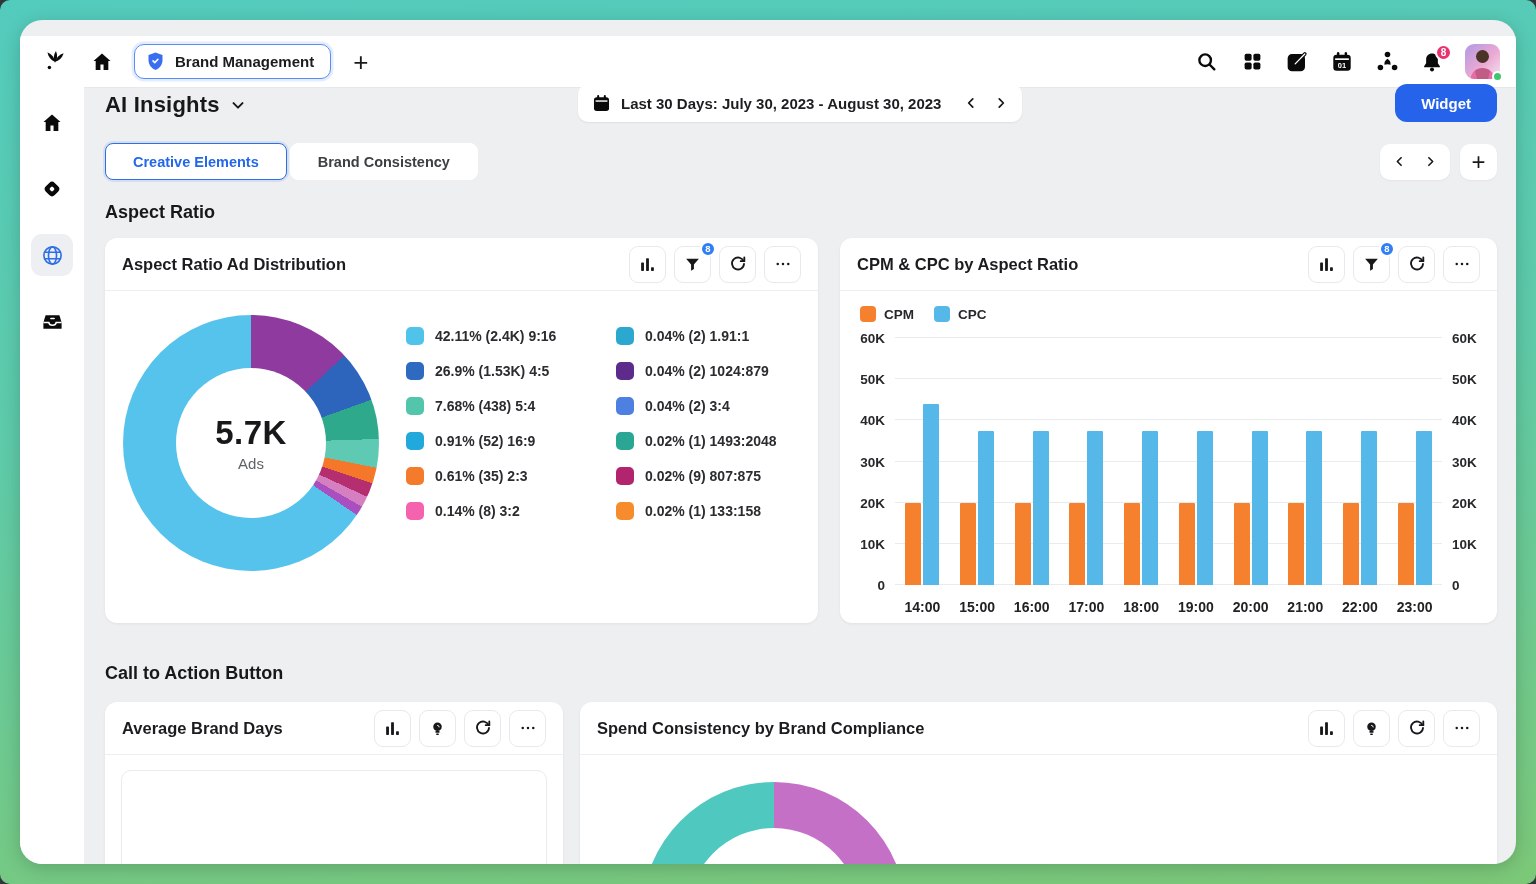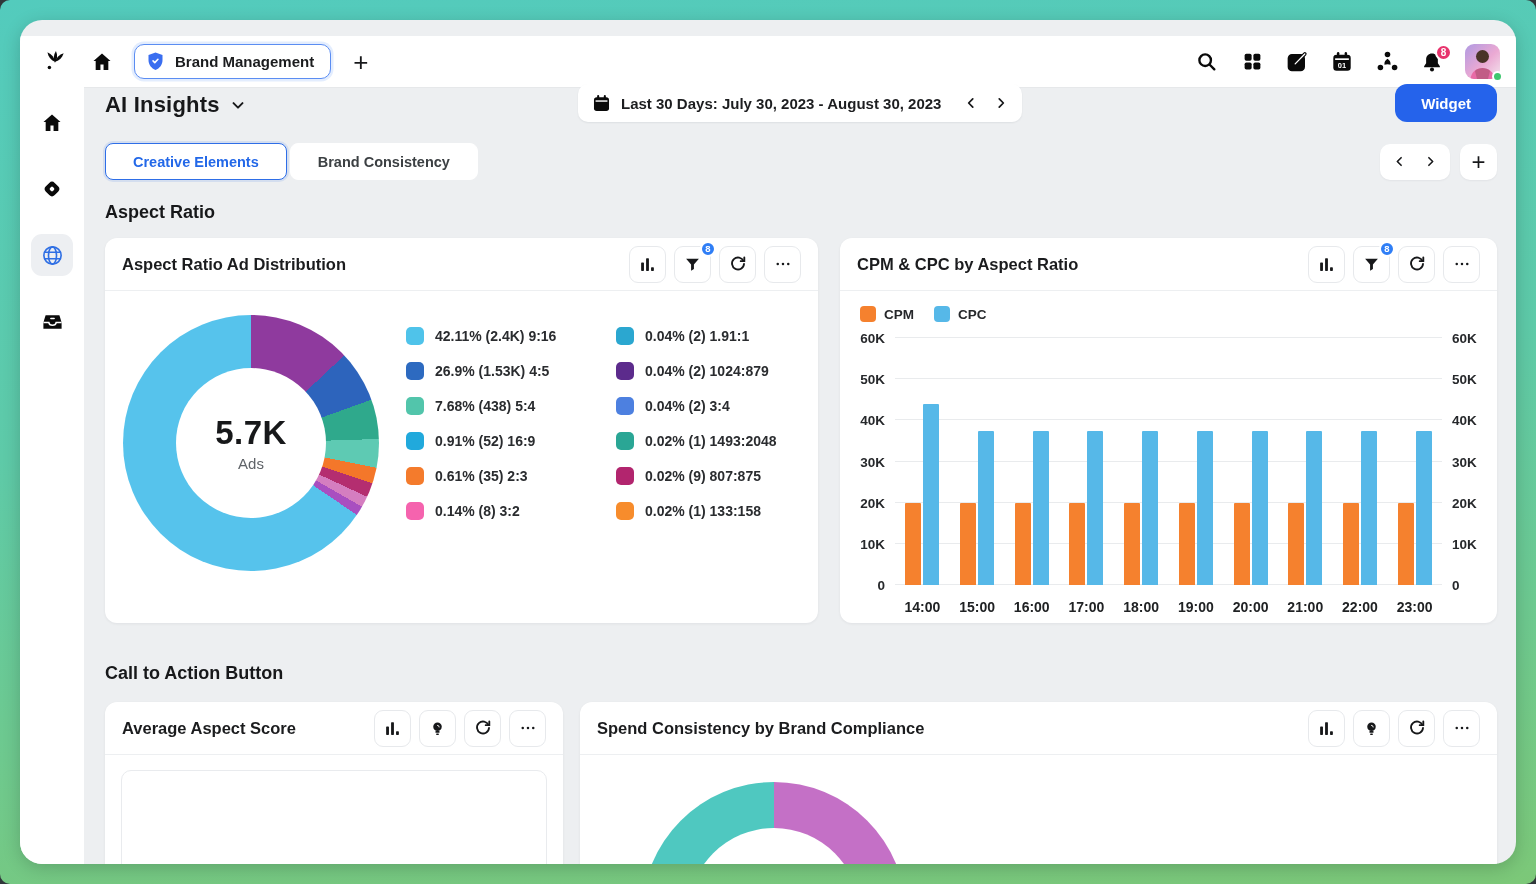--- a/index.html
+++ b/index.html
@@ -528,21 +528,21 @@
         </div>
       </div>
     </div>
 
     <div class="section-title" style="margin-top:40px">Call to Action Button</div>
 
     <div class="bottom-row">
 
       <div class="card card-score">
         <div class="card-head">
-          <h2>Average Aspect Score</h2>
+          <h2>Average Brand Days</h2>
           <div class="card-actions">
             <div class="icon-btn">
               <svg width="17" height="17" viewBox="0 0 24 24" fill="#17181a">
                   <rect x="3" y="9" width="4" height="12" rx="1"></rect>
                   <rect x="10" y="3" width="4" height="18" rx="1"></rect>
                   <rect x="17" y="16" width="4" height="5" rx="1"></rect>
                 </svg>
             </div>
             <div class="icon-btn">
               <svg width="17" height="17" viewBox="0 0 24 24" fill="#17181a">

